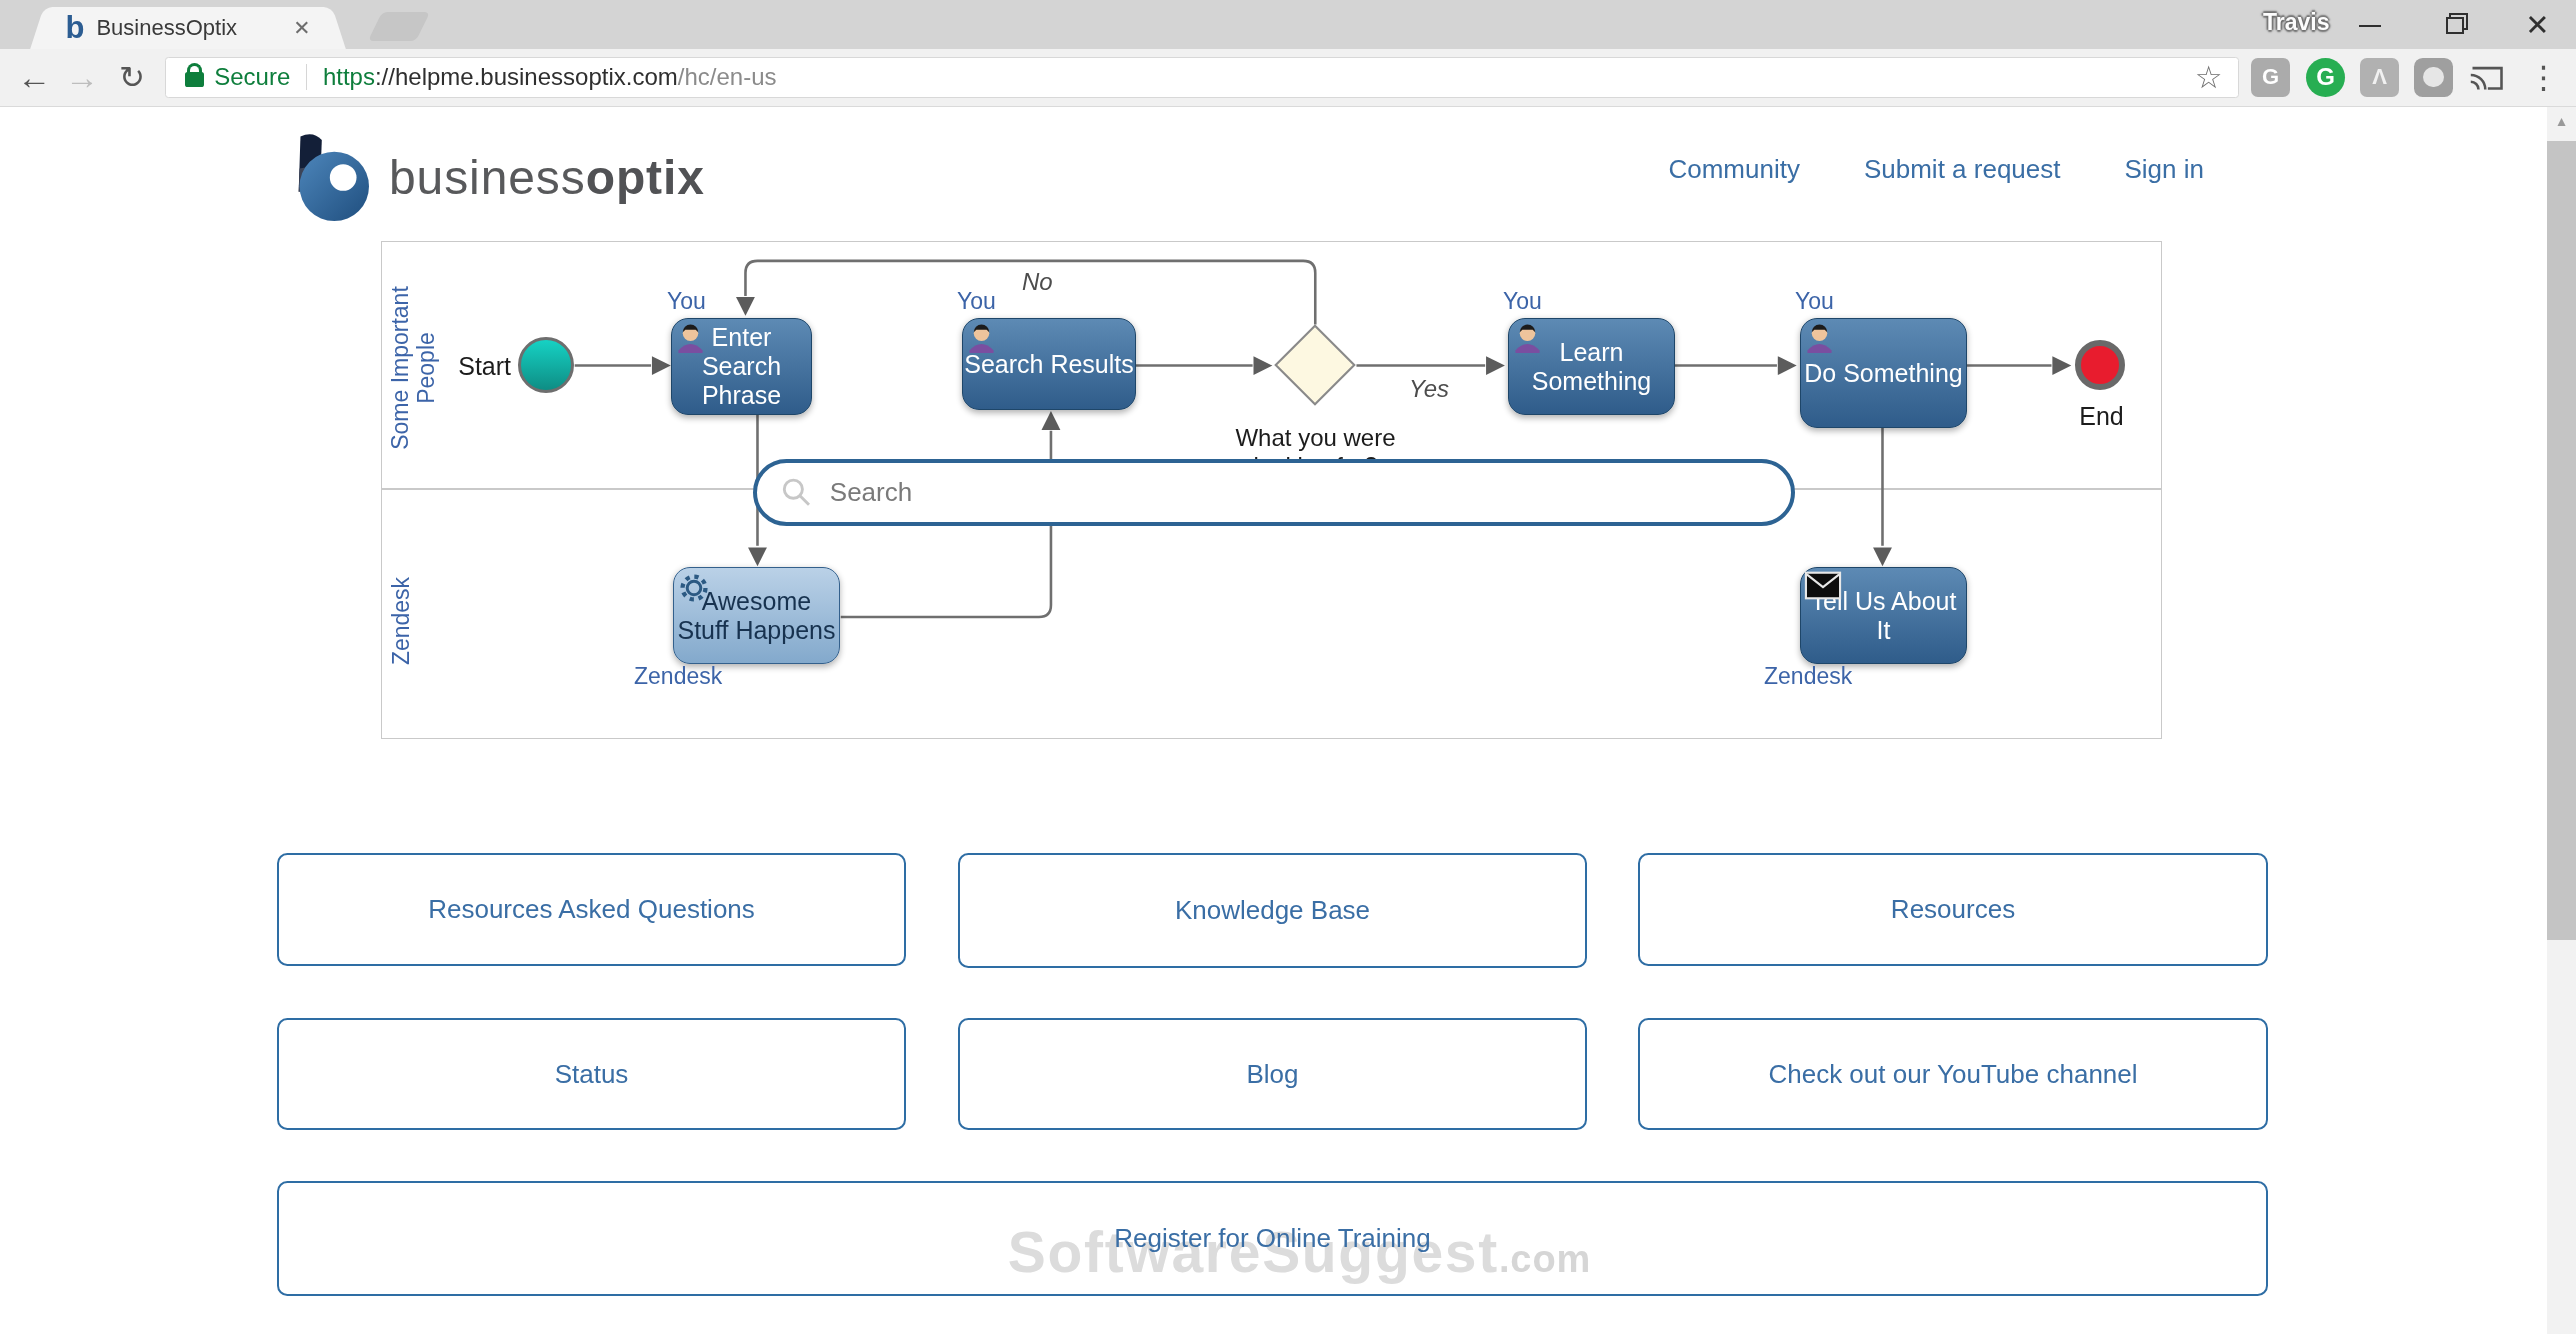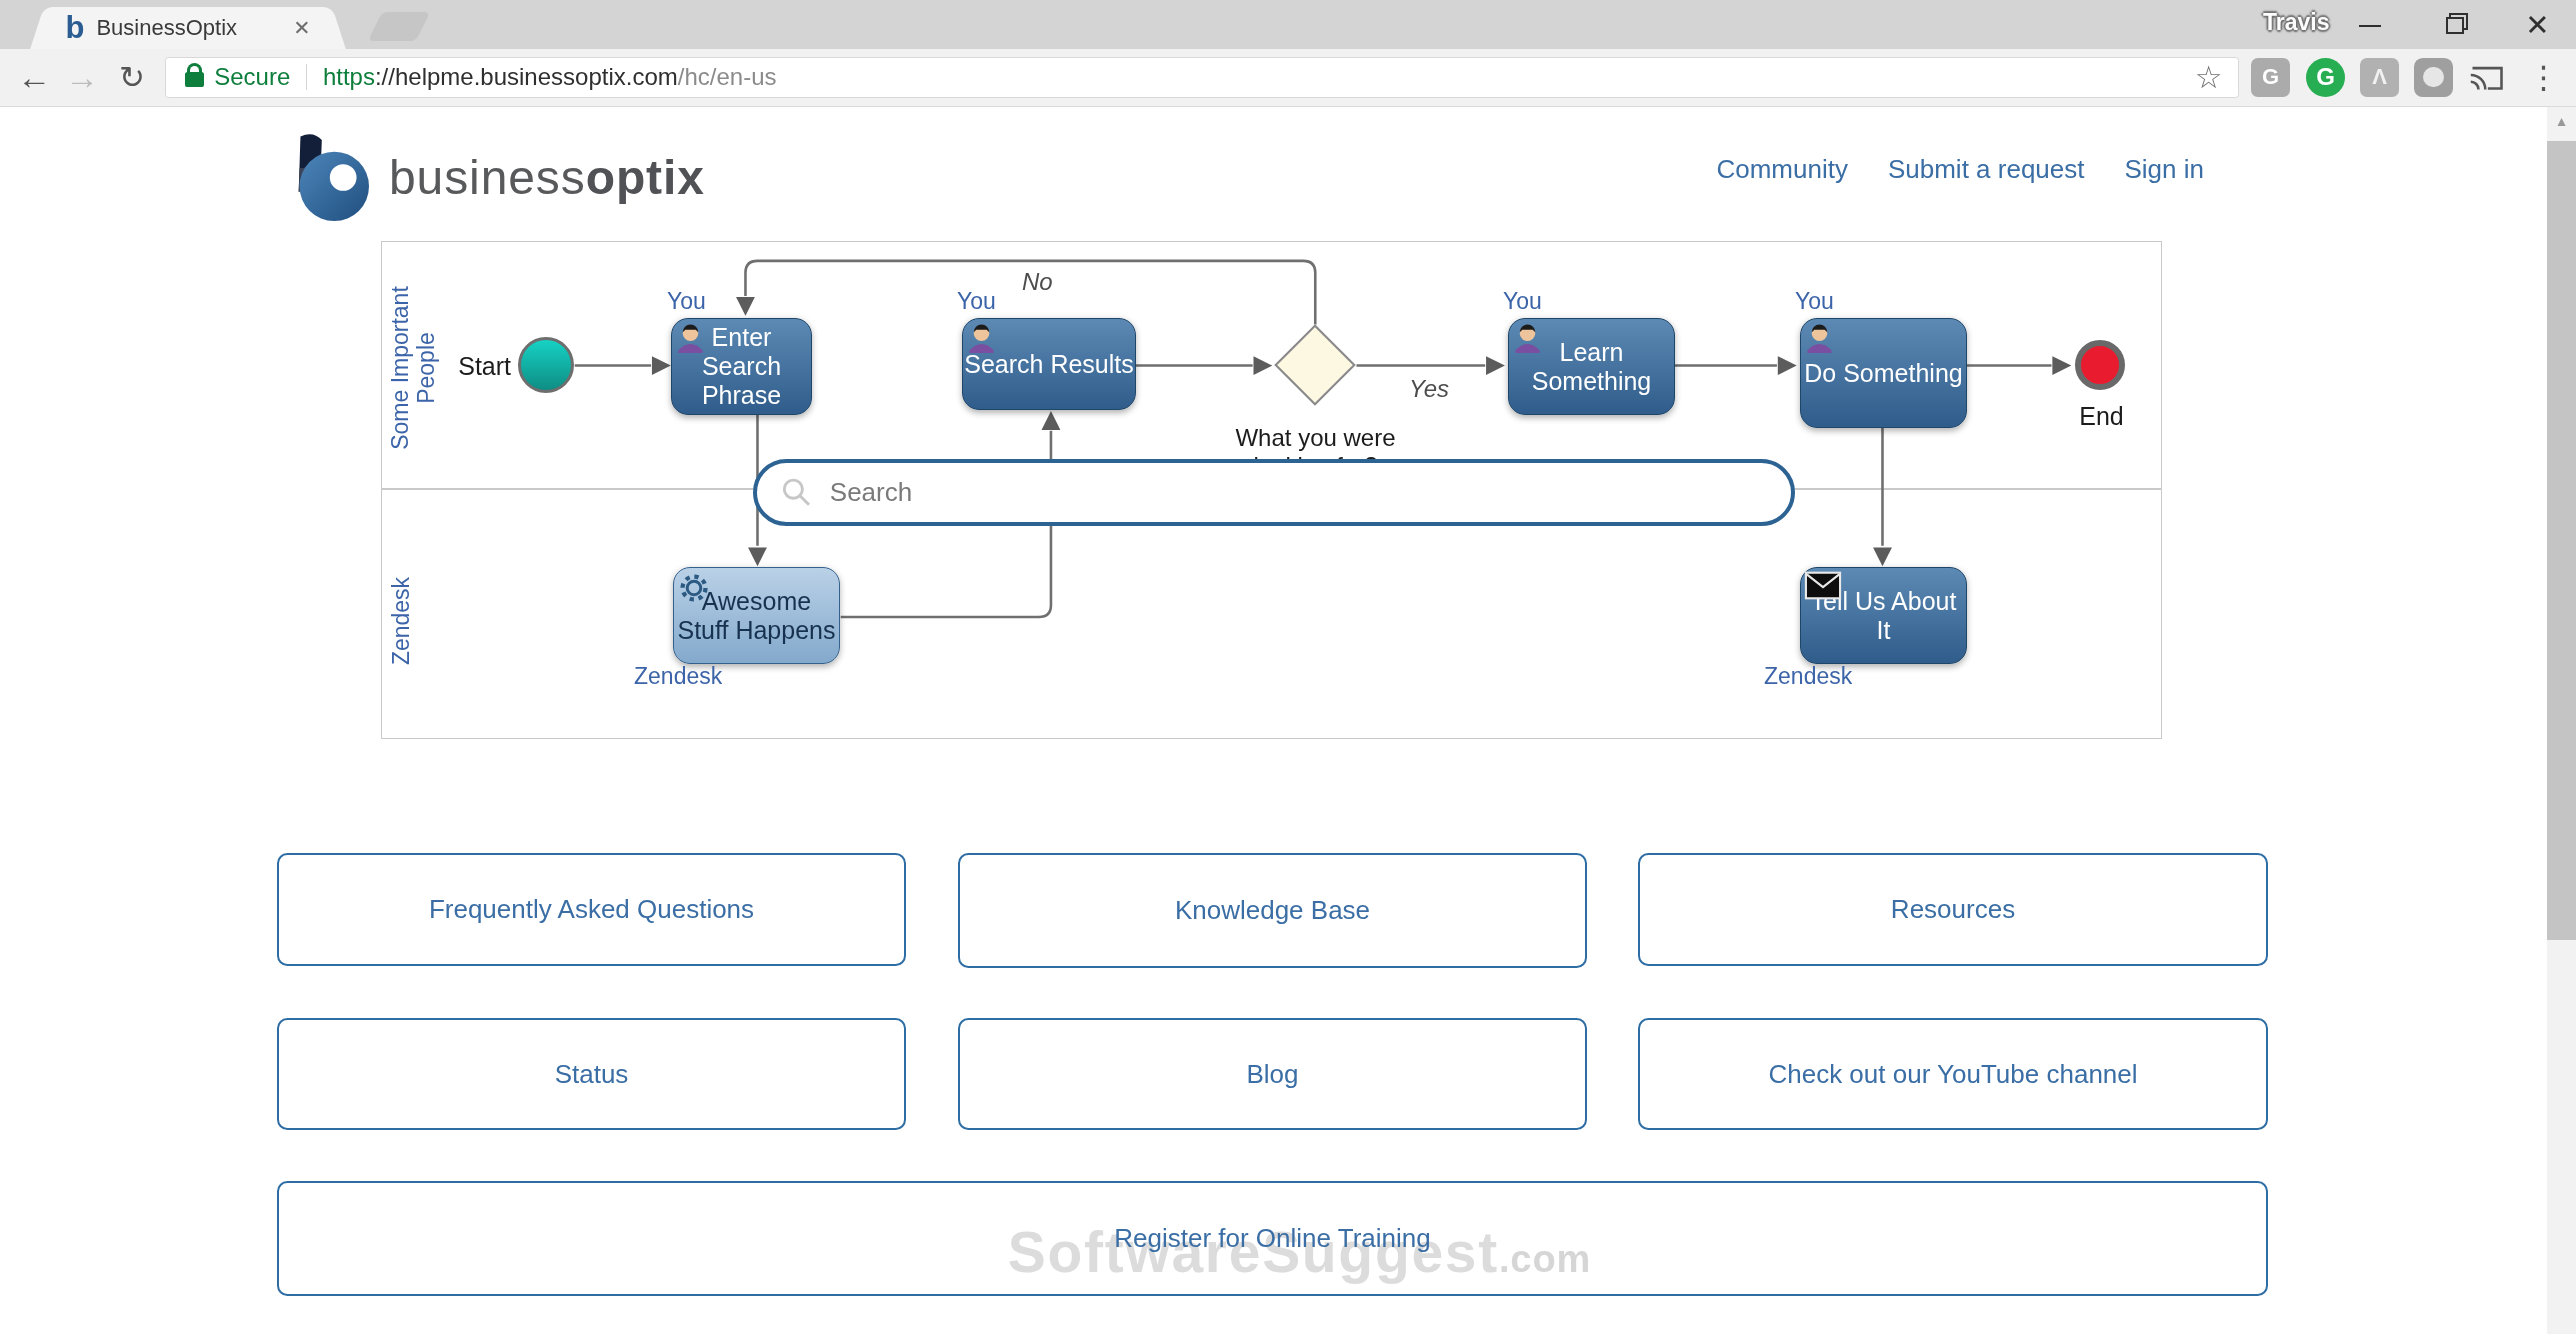--- a/index.html
+++ b/index.html
@@ -61,21 +61,21 @@
   .sb-up{position:absolute;top:6.9px;left:0;right:0;text-align:center;font-size:13.7px;color:#999;}
   .sb-thumb{position:absolute;left:0;right:0;top:34px;height:799px;background:#c4c4c4;}
 
   
   .site-header{position:absolute;left:0;top:107px;right:29px;height:137px;background:#fff;}
   .logo{position:absolute;left:288px;top:26px;display:flex;align-items:center;}
   .logo-mark{width:89px;height:89px;margin-right:12px;}
   .logo-text{font-size:48px;color:#58595b;letter-spacing:0.9px;}
   .logo-bold{font-weight:bold;color:#515255;}
   .top-nav{position:absolute;right:343px;top:47px;display:flex;gap:40px;font-size:26px;color:#3a6ea5;}
-  .top-nav span{cursor:pointer;}
+  .top-nav span{cursor:pointer;margin-left:24px;}
 
   
   .diagram{position:absolute;left:381px;top:241px;width:1779px;height:496px;border:1.7px solid #c9c9c9;
        background:#fff;box-sizing:content-box;}
   .lane-divider{position:absolute;left:0;right:0;top:246px;height:1.7px;background:#c9c9c9;}
   .lane-label{position:absolute;text-align:center;color:#3c64a8;font-size:23px;line-height:26px;transform:rotate(-90deg);}
   .lane-label-1{left:-55px;top:100px;width:172px;}
   .lane-label-2{left:-50px;top:366px;width:137px;}
   .wires{position:absolute;left:0;top:0;}
   .node{position:absolute;border-radius:17px;border:1.7px solid #1e4669;display:flex;align-items:center;justify-content:center;
@@ -309,21 +309,21 @@
       <line x1="23" y1="23" x2="34" y2="34" stroke="#c7c7c7" stroke-width="3.5"></line>
     </svg>
     <input type="text" placeholder="Search" style="">
   </div>
 
   <div class="watermark">
     <span>SoftwareSuggest</span><span class="wm-suffix">.com</span>
   </div>
 
   <div class="tile" style="left:277px;top:853px;width:629px;height:113px;">
-      <span>Frequently Asked Questions</span>
+      <span>Resources Asked Questions</span>
     </div>
   <div class="tile" style="left:958px;top:853px;width:629px;height:115px;">
       <span>Knowledge Base</span>
     </div>
   <div class="tile" style="left:1638px;top:853px;width:630px;height:113px;">
       <span>Resources</span>
     </div>
   <div class="tile" style="left:277px;top:1018px;width:629px;height:112px;">
       <span>Status</span>
     </div>

